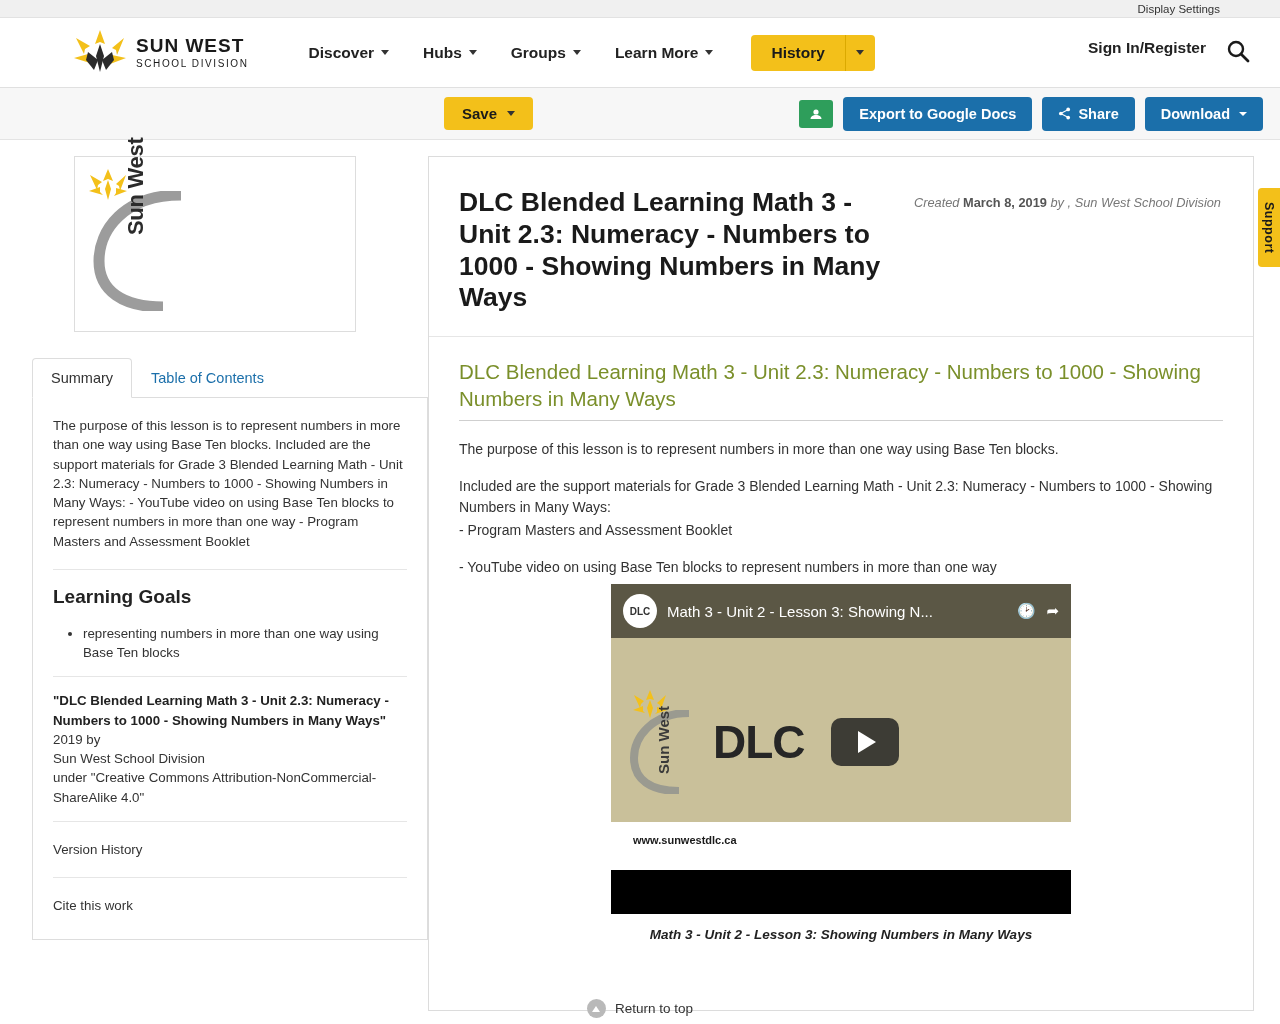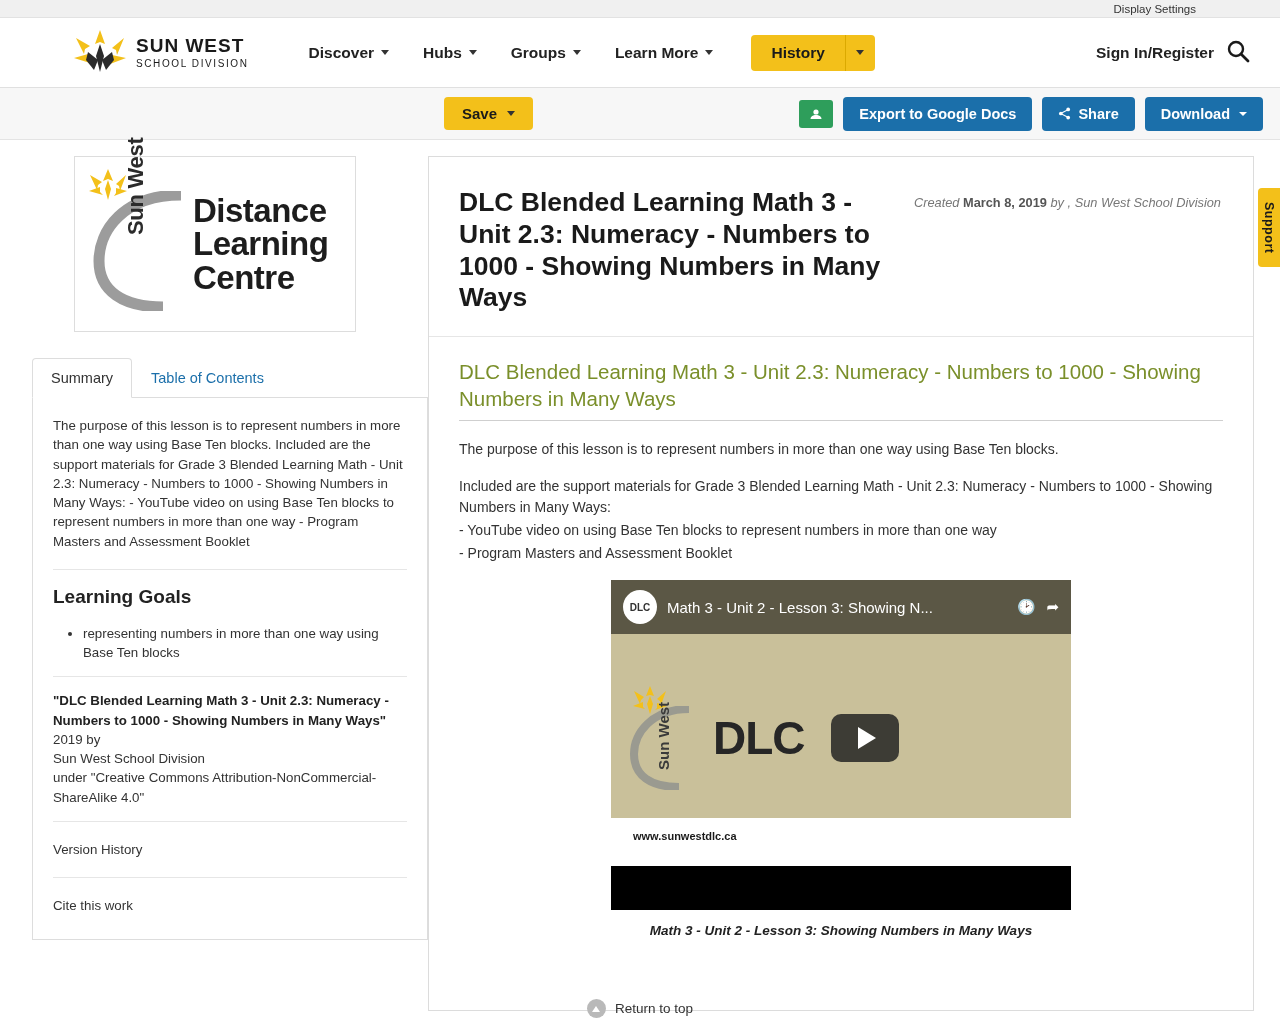--- a/index.html
+++ b/index.html
@@ -12,21 +12,21 @@
     overflow: hidden;
   }
   
   .display-bar {
     height: 18px;
     background: #f0f0f0;
     border-bottom: 1px solid #e2e2e2;
     display: flex;
     align-items: center;
     justify-content: flex-end;
-    padding-right: 84px;
+    padding-right: 60px;
     font-size: 11.5px;
     color: #333;
   }
   .display-bar span { cursor: pointer; }
 
   
   .navbar {
     height: 70px;
     background: #fff;
     border-bottom: 1px solid #e0e0e0;
@@ -101,22 +101,22 @@
     border-radius: 0 4px 4px 0;
     width: 30px;
     cursor: pointer;
     display: flex;
     align-items: center;
     justify-content: center;
   }
   .nav-right {
     margin-left: auto;
     display: flex;
-    align-items: center;
-    gap: 12px;
+    align-items: flex-start;
+    gap: 20px;
   }
   .signin {
     font-size: 15.5px;
     font-weight: bold;
     color: #222;
     cursor: pointer;
   }
   .search-icon { cursor: pointer; }
 
   
@@ -623,25 +623,20 @@
             <polygon points="19,11 22,20 19,31 16,20"></polygon>
           </g>
         </svg>
       </div>
       <div class="dlc-arc">
         <svg width="92" height="120" viewBox="0 0 92 120">
           <path d="M88 4 C30 4 6 40 6 70 C6 100 30 116 70 116" fill="none" stroke="#9c9c9c" stroke-width="11"></path>
         </svg>
       </div>
       <div class="dlc-sunwest">Sun West</div>
-      <div class="dlc-words">
-        <div>Distance</div>
-        <div>Learning</div>
-        <div>Centre</div>
-      </div>
     </div>
 
     <div class="tabs">
       <div class="tab active">Summary</div>
       <div class="tab">Table of Contents</div>
     </div>
 
     <div class="panel">
       <p class="summary">The purpose of this lesson is to represent numbers in more than one way using Base Ten blocks. Included are the support materials for Grade 3 Blended Learning Math - Unit 2.3: Numeracy - Numbers to 1000 - Showing Numbers in Many Ways: - YouTube video on using Base Ten blocks to represent numbers in more than one way - Program Masters and Assessment Booklet</p>
       <div class="hr"></div>
@@ -670,22 +665,22 @@
         <b>March 8, 2019</b>
         <span>by ,</span>
         <span class="author">Sun West School Division</span>
       </div>
     </div>
 
     <div class="main-body">
       <div class="section-title">DLC Blended Learning Math 3 - Unit 2.3: Numeracy - Numbers to 1000 - Showing Numbers in Many Ways</div>
       <p class="body-text">The purpose of this lesson is to represent numbers in more than one way using Base Ten blocks.</p>
       <p class="body-text tight">Included are the support materials for Grade 3 Blended Learning Math - Unit 2.3: Numeracy - Numbers to 1000 - Showing Numbers in Many Ways:</p>
+      <p class="body-text">- Program Masters and Assessment Booklet</p>
       <p class="body-text tight">- YouTube video on using Base Ten blocks to represent numbers in more than one way</p>
-      <p class="body-text">- Program Masters and Assessment Booklet</p>
 
       <div class="video-wrap">
         <div class="video">
           <div class="video-top">
             <div class="yt-avatar">DLC</div>
             <div class="yt-title">Math 3 - Unit 2 - Lesson 3: Showing N...</div>
             <div class="yt-ico">🕑</div>
             <div class="yt-ico">➦</div>
           </div>
           <div class="video-mid">

